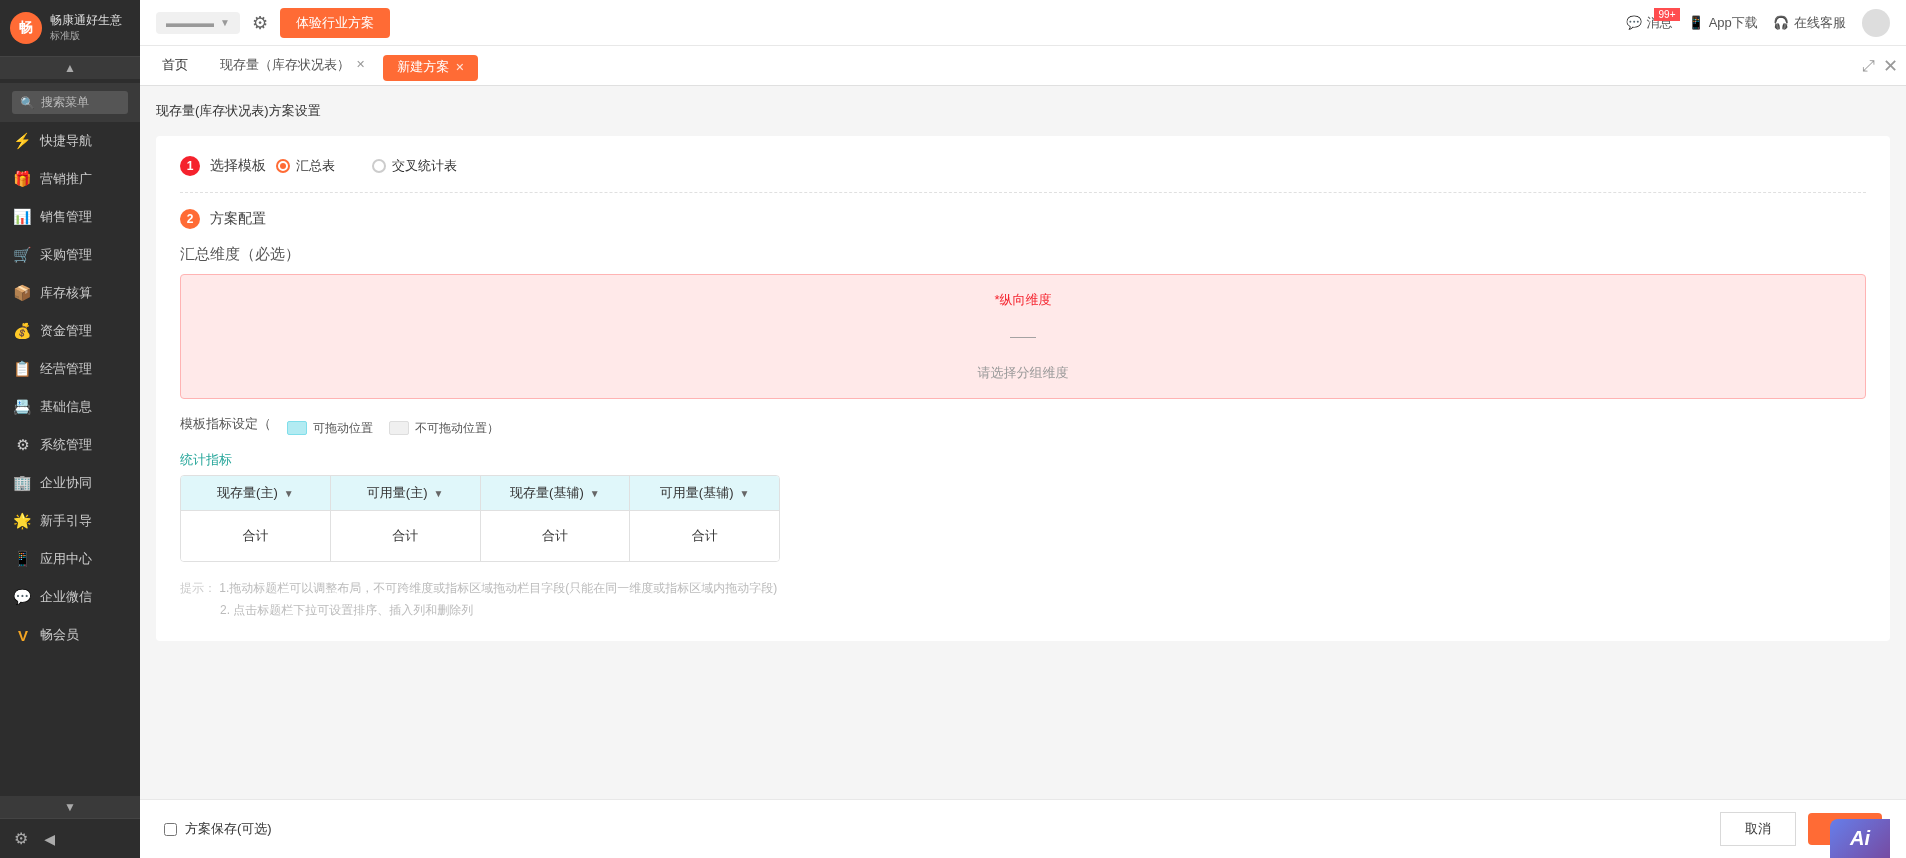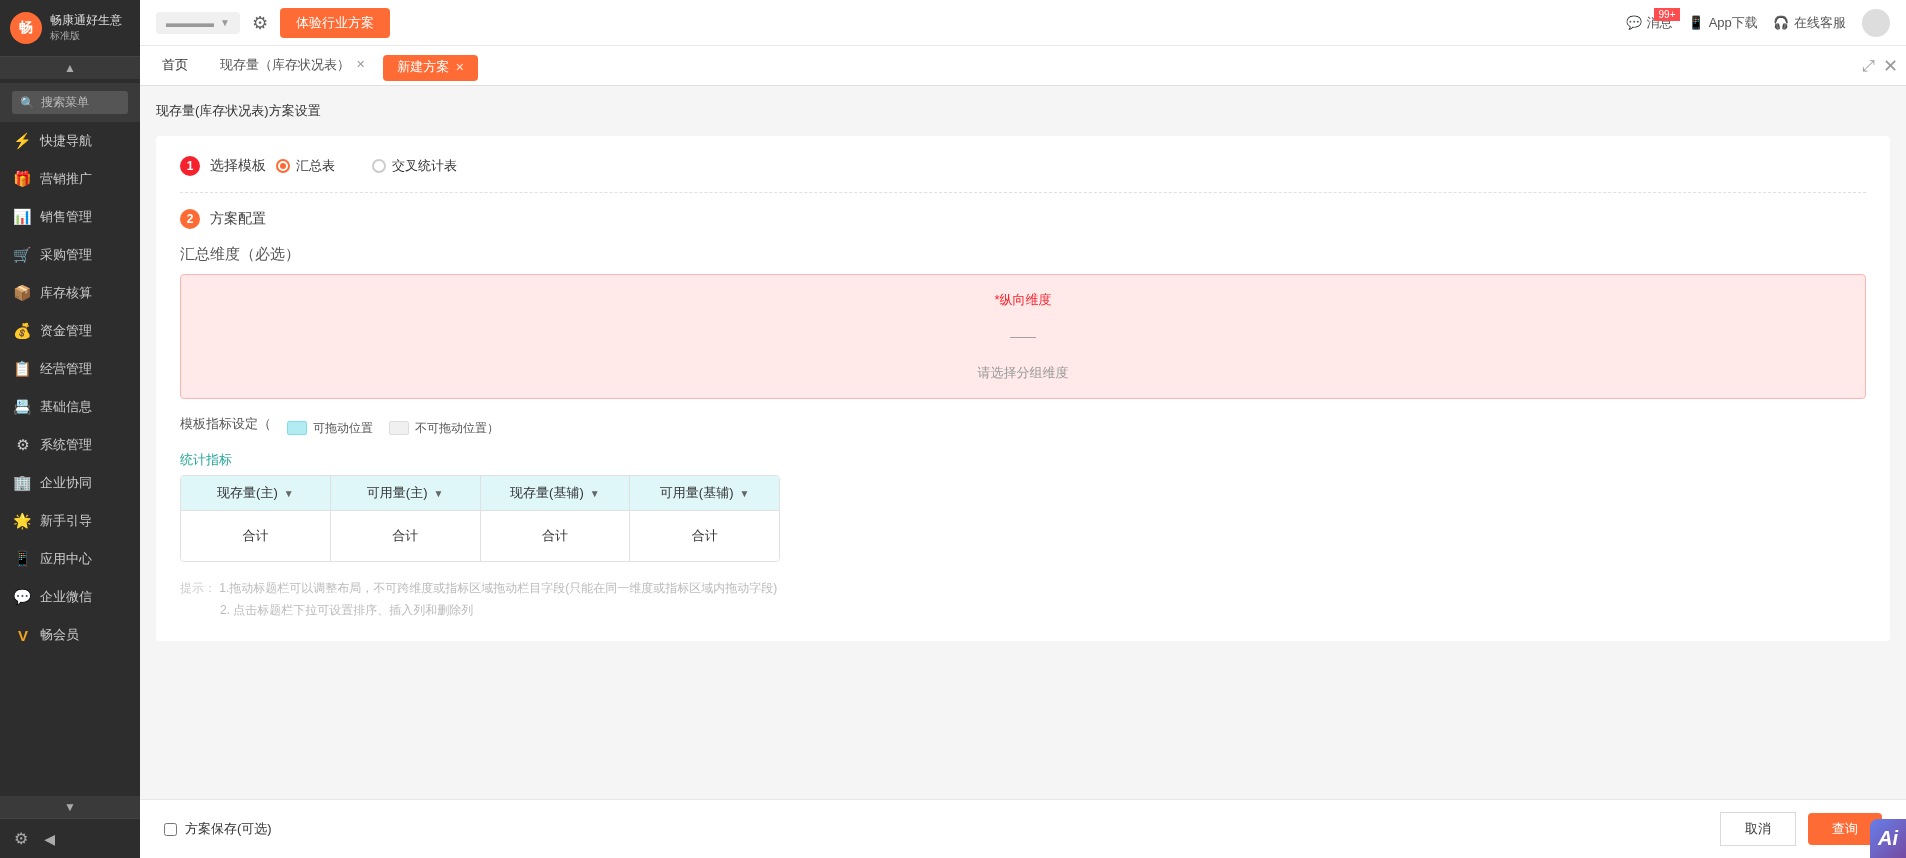--- a/index.html
+++ b/index.html
@@ -426,24 +426,24 @@
       padding: 4px;
       cursor: pointer;
       font-size: 12px;
       text-align: center;
     }
 
     
     .ai-badge {
       position: fixed;
       bottom: 0;
-      right: 0;
+      right: 16px;
       background: linear-gradient(135deg, #667eea, #764ba2);
       color: white;
-      padding: 8px 8px;
+      padding: 8px 20px;
       font-size: 20px;
       font-weight: bold;
       border-radius: 8px 0 0 0;
       font-style: italic;
     }
   </style>
 </head>
 <body>
 
 <div class="sidebar">

